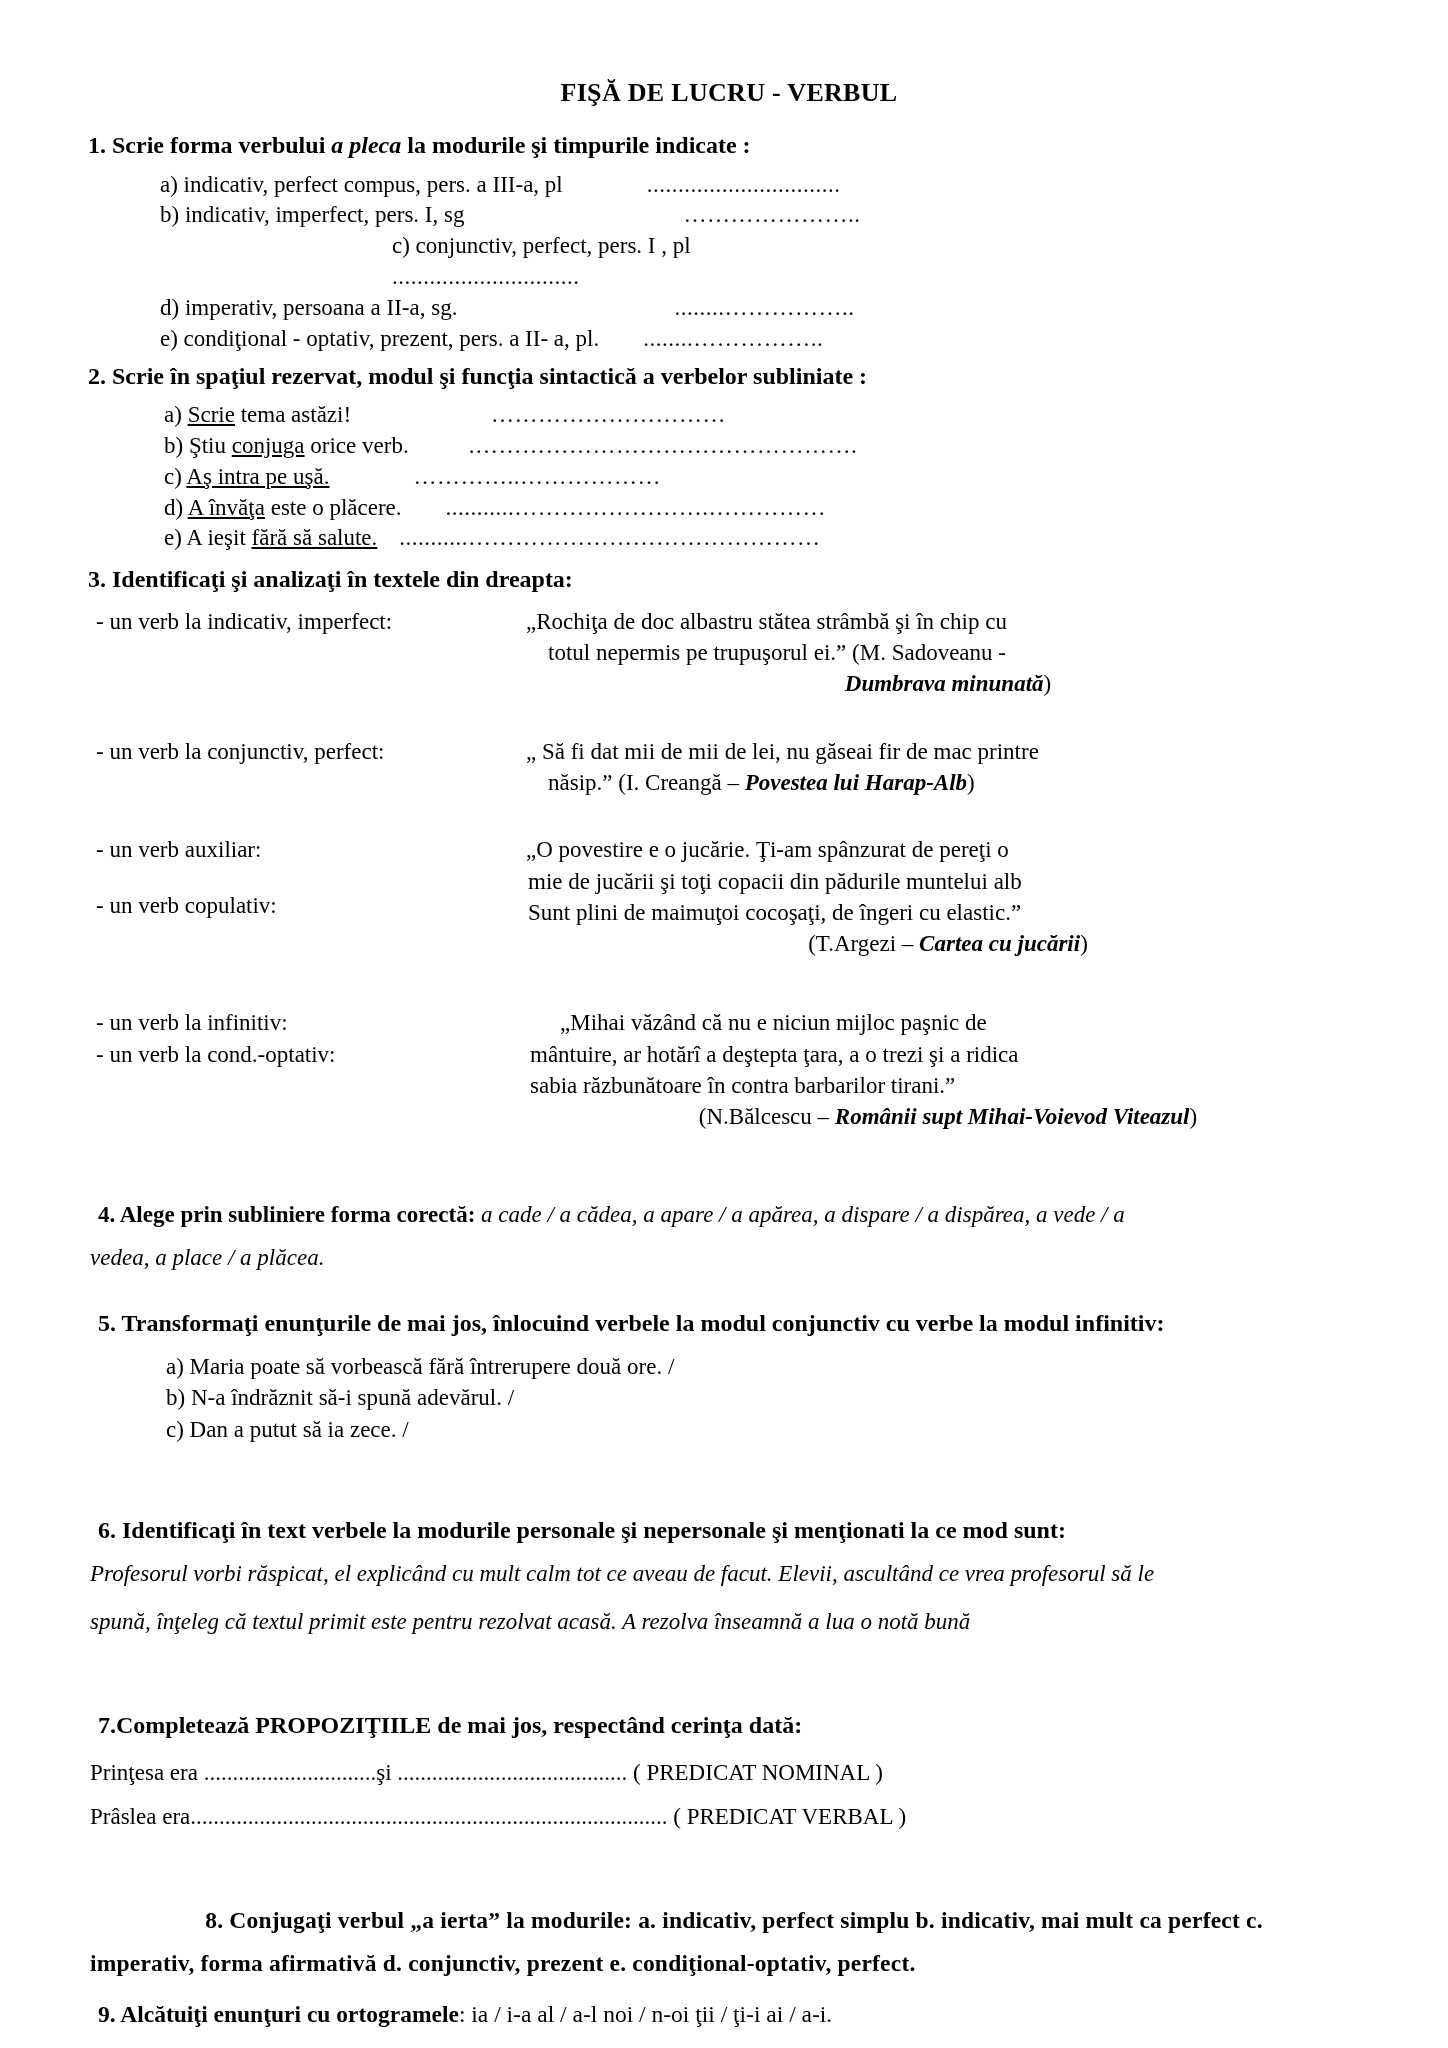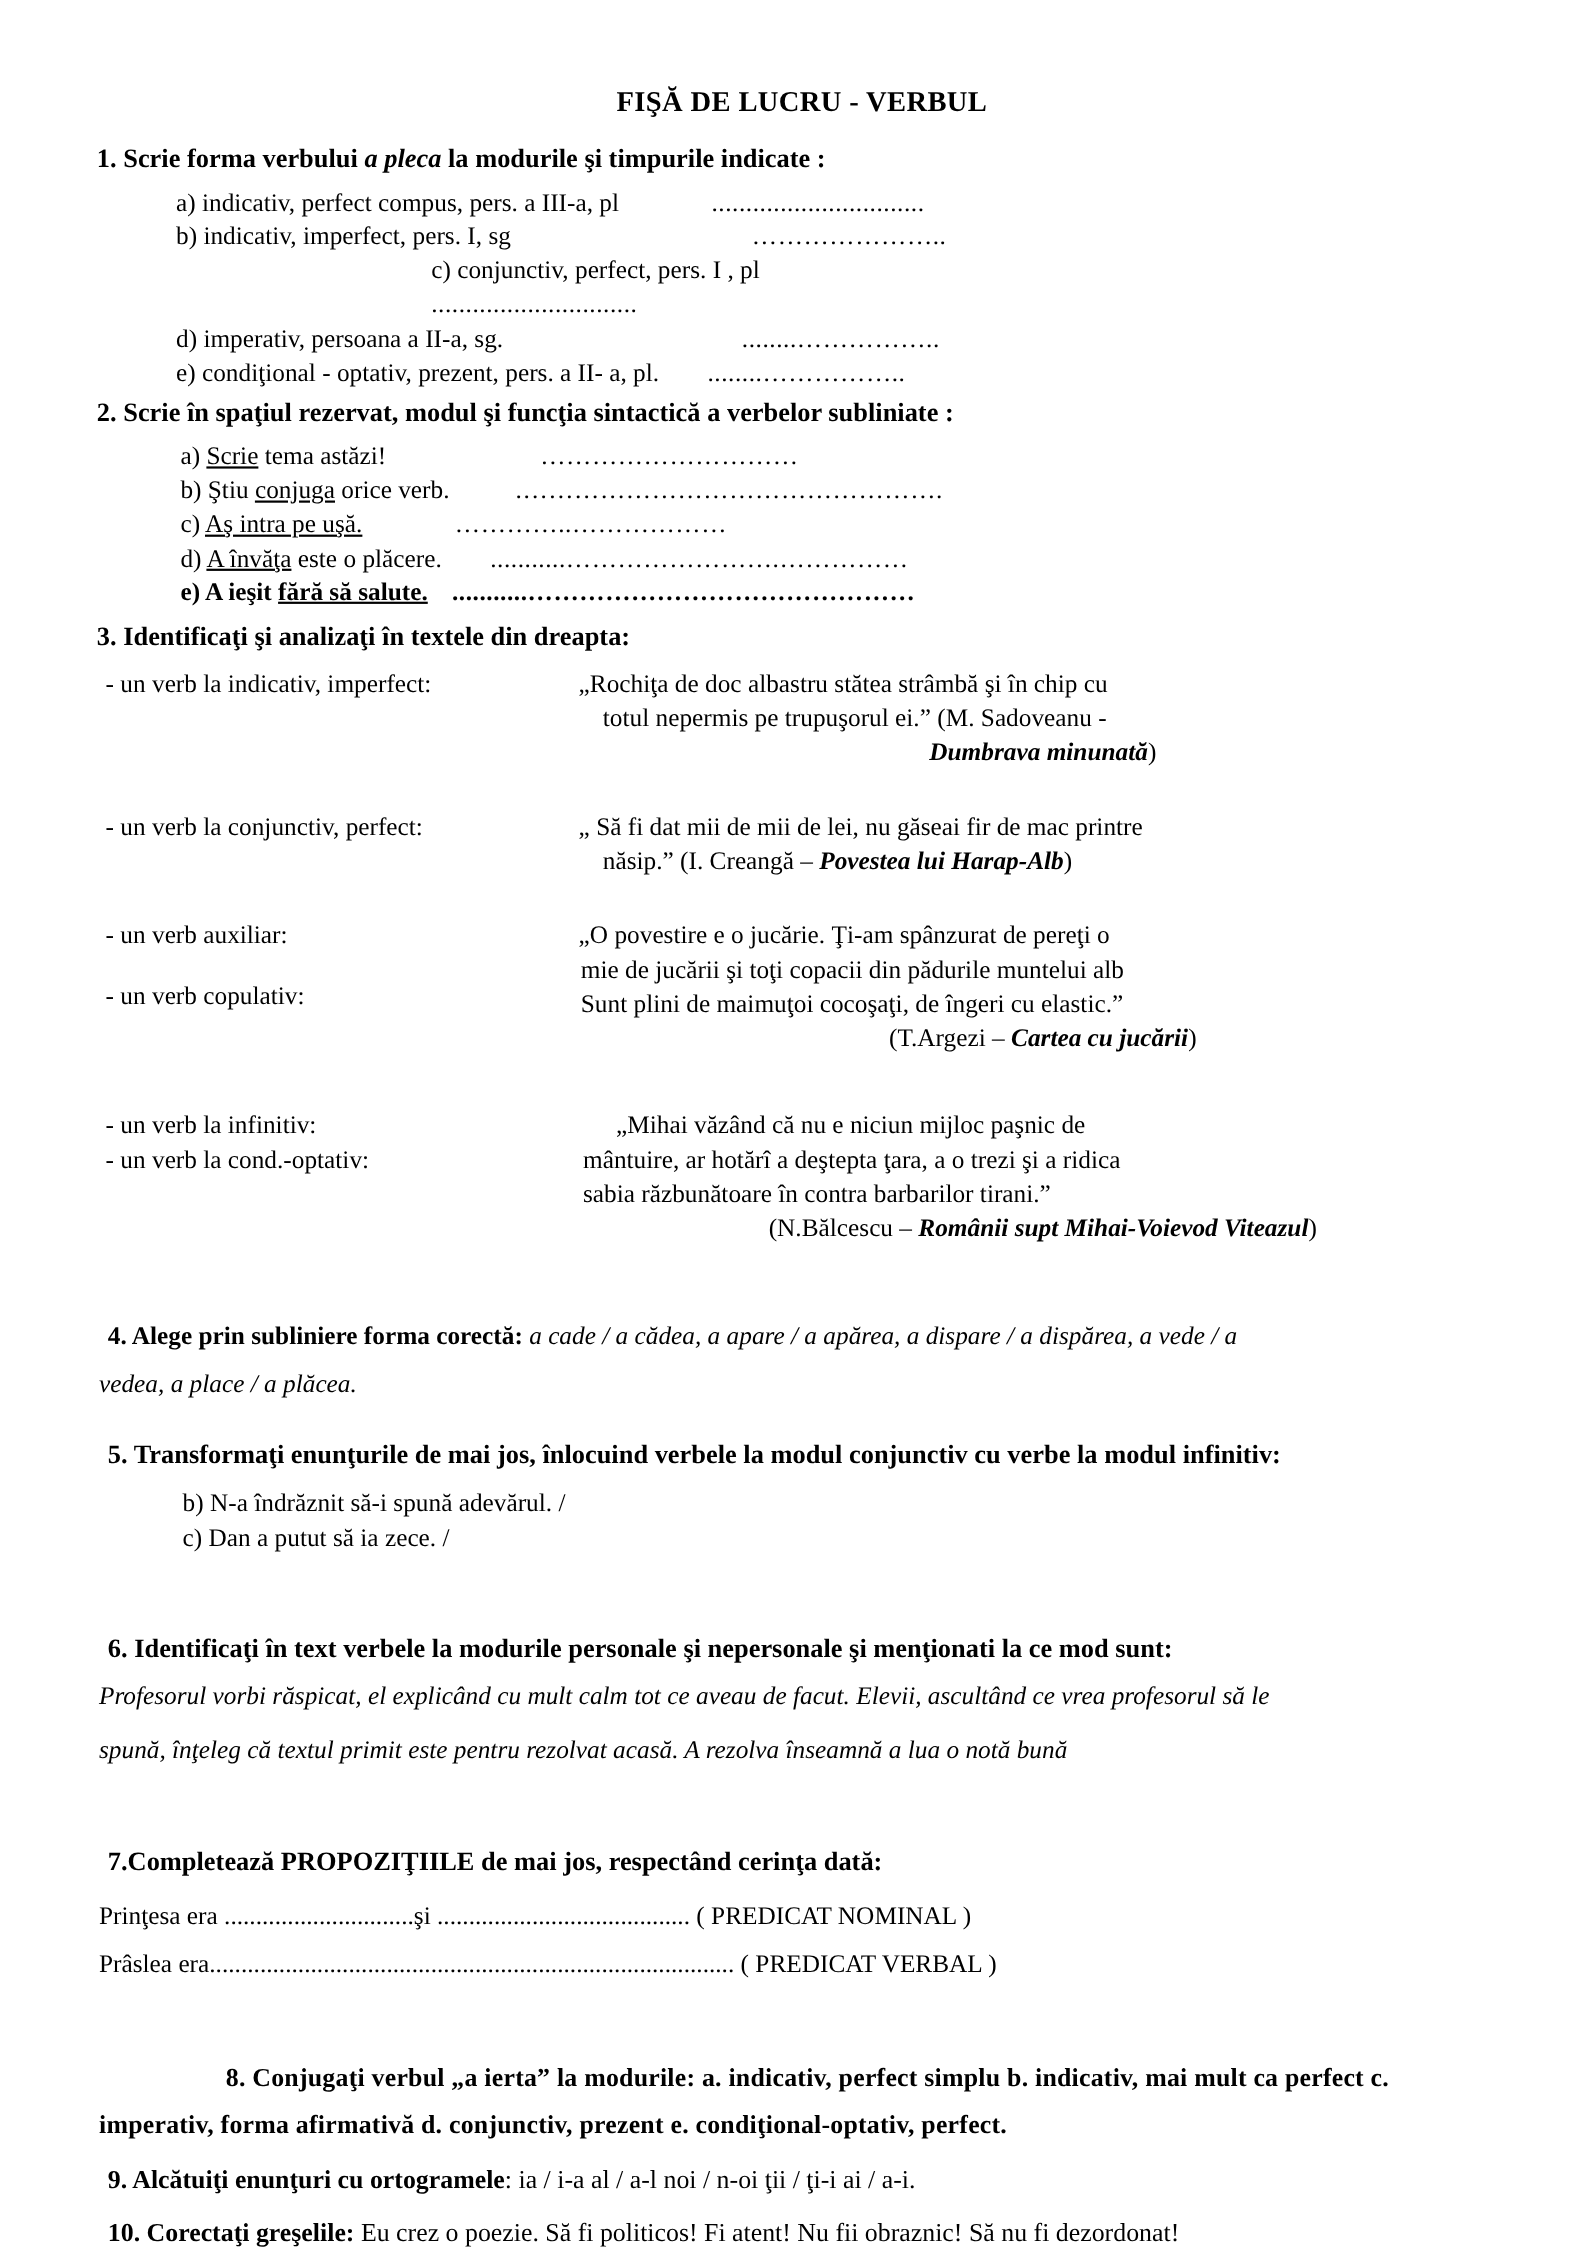--- a/index.html
+++ b/index.html
@@ -160,21 +160,21 @@
       <span class="item-dots" style="margin-left:60px;">.………………………………………….</span>
     </div>
     <div class="item-row" style="padding-left:76px;">
       <span class="item-label"><span>c) </span><u class="ul">Aş intra pe uşă.</u><span></span></span>
       <span class="item-dots" style="margin-left:84px;">…………..………………</span>
     </div>
     <div class="item-row" style="padding-left:76px;">
       <span class="item-label"><span>d) </span><u class="ul">A învăţa</u><span> este o plăcere.</span></span>
       <span class="item-dots" style="margin-left:44px;">...........…………………….……………</span>
     </div>
-    <div class="item-row" style="padding-left:76px;font-weight:bold;">
+    <div class="item-row" style="padding-left:76px;">
       <span class="item-label"><span>e) A ieşit </span><u class="ul">fără să salute.</u><span></span></span>
       <span class="item-dots" style="margin-left:22px;">...........………………………………………</span>
     </div>
   </div>
 
   <div class="ex-heading" style="margin-top:10px;">3. Identificaţi şi analizaţi în textele din dreapta:</div>
 
   <div class="q3-row" style="margin-top:10px;">
     <div class="q3-left">- un verb la indicativ,  imperfect:</div>
     <div class="q3-right">
@@ -228,20 +228,21 @@
 
   <div class="q4-body" style="padding-left:10px;">
     <span style="font-weight:bold; font-style:normal;">4. Alege prin subliniere forma corectă:</span><span> a cade / a cădea, a apare / a apărea, a dispare / a dispărea, a vede / a</span>
   </div>
   <div class="q4-body" style="padding-left:2px;">vedea, a place / a plăcea.</div>
 
   <div class="gap-sm"></div>
 
   <div class="ex-heading" style="padding-left:10px;">5. Transformaţi enunţurile de mai jos, înlocuind verbele la modul conjunctiv cu verbe la modul infinitiv:</div>
   <div class="item-list" style="margin-top:12px;">
+    <div class="sub-item">a) Maria poate să vorbească fără întrerupere două ore. /</div>
     <div class="sub-item">b) N-a îndrăznit  să-i spună adevărul. /</div>
     <div class="sub-item">c) Dan a putut  să ia zece. /</div>
   </div>
 
   <div class="gap-xl"></div>
 
   <div class="ex-heading" style="padding-left:10px;">6. Identificaţi în text verbele la modurile  personale şi nepersonale şi menţionati la ce mod sunt:</div>
   <div class="para-ital" style="padding-left:2px;">Profesorul vorbi răspicat, el explicând cu mult calm tot ce aveau de facut. Elevii, ascultând ce vrea profesorul să le</div>
   <div class="para-ital" style="padding-left:2px;">spună, înţeleg că textul primit este pentru rezolvat acasă.  A rezolva înseamnă a lua o notă bună</div>
 

